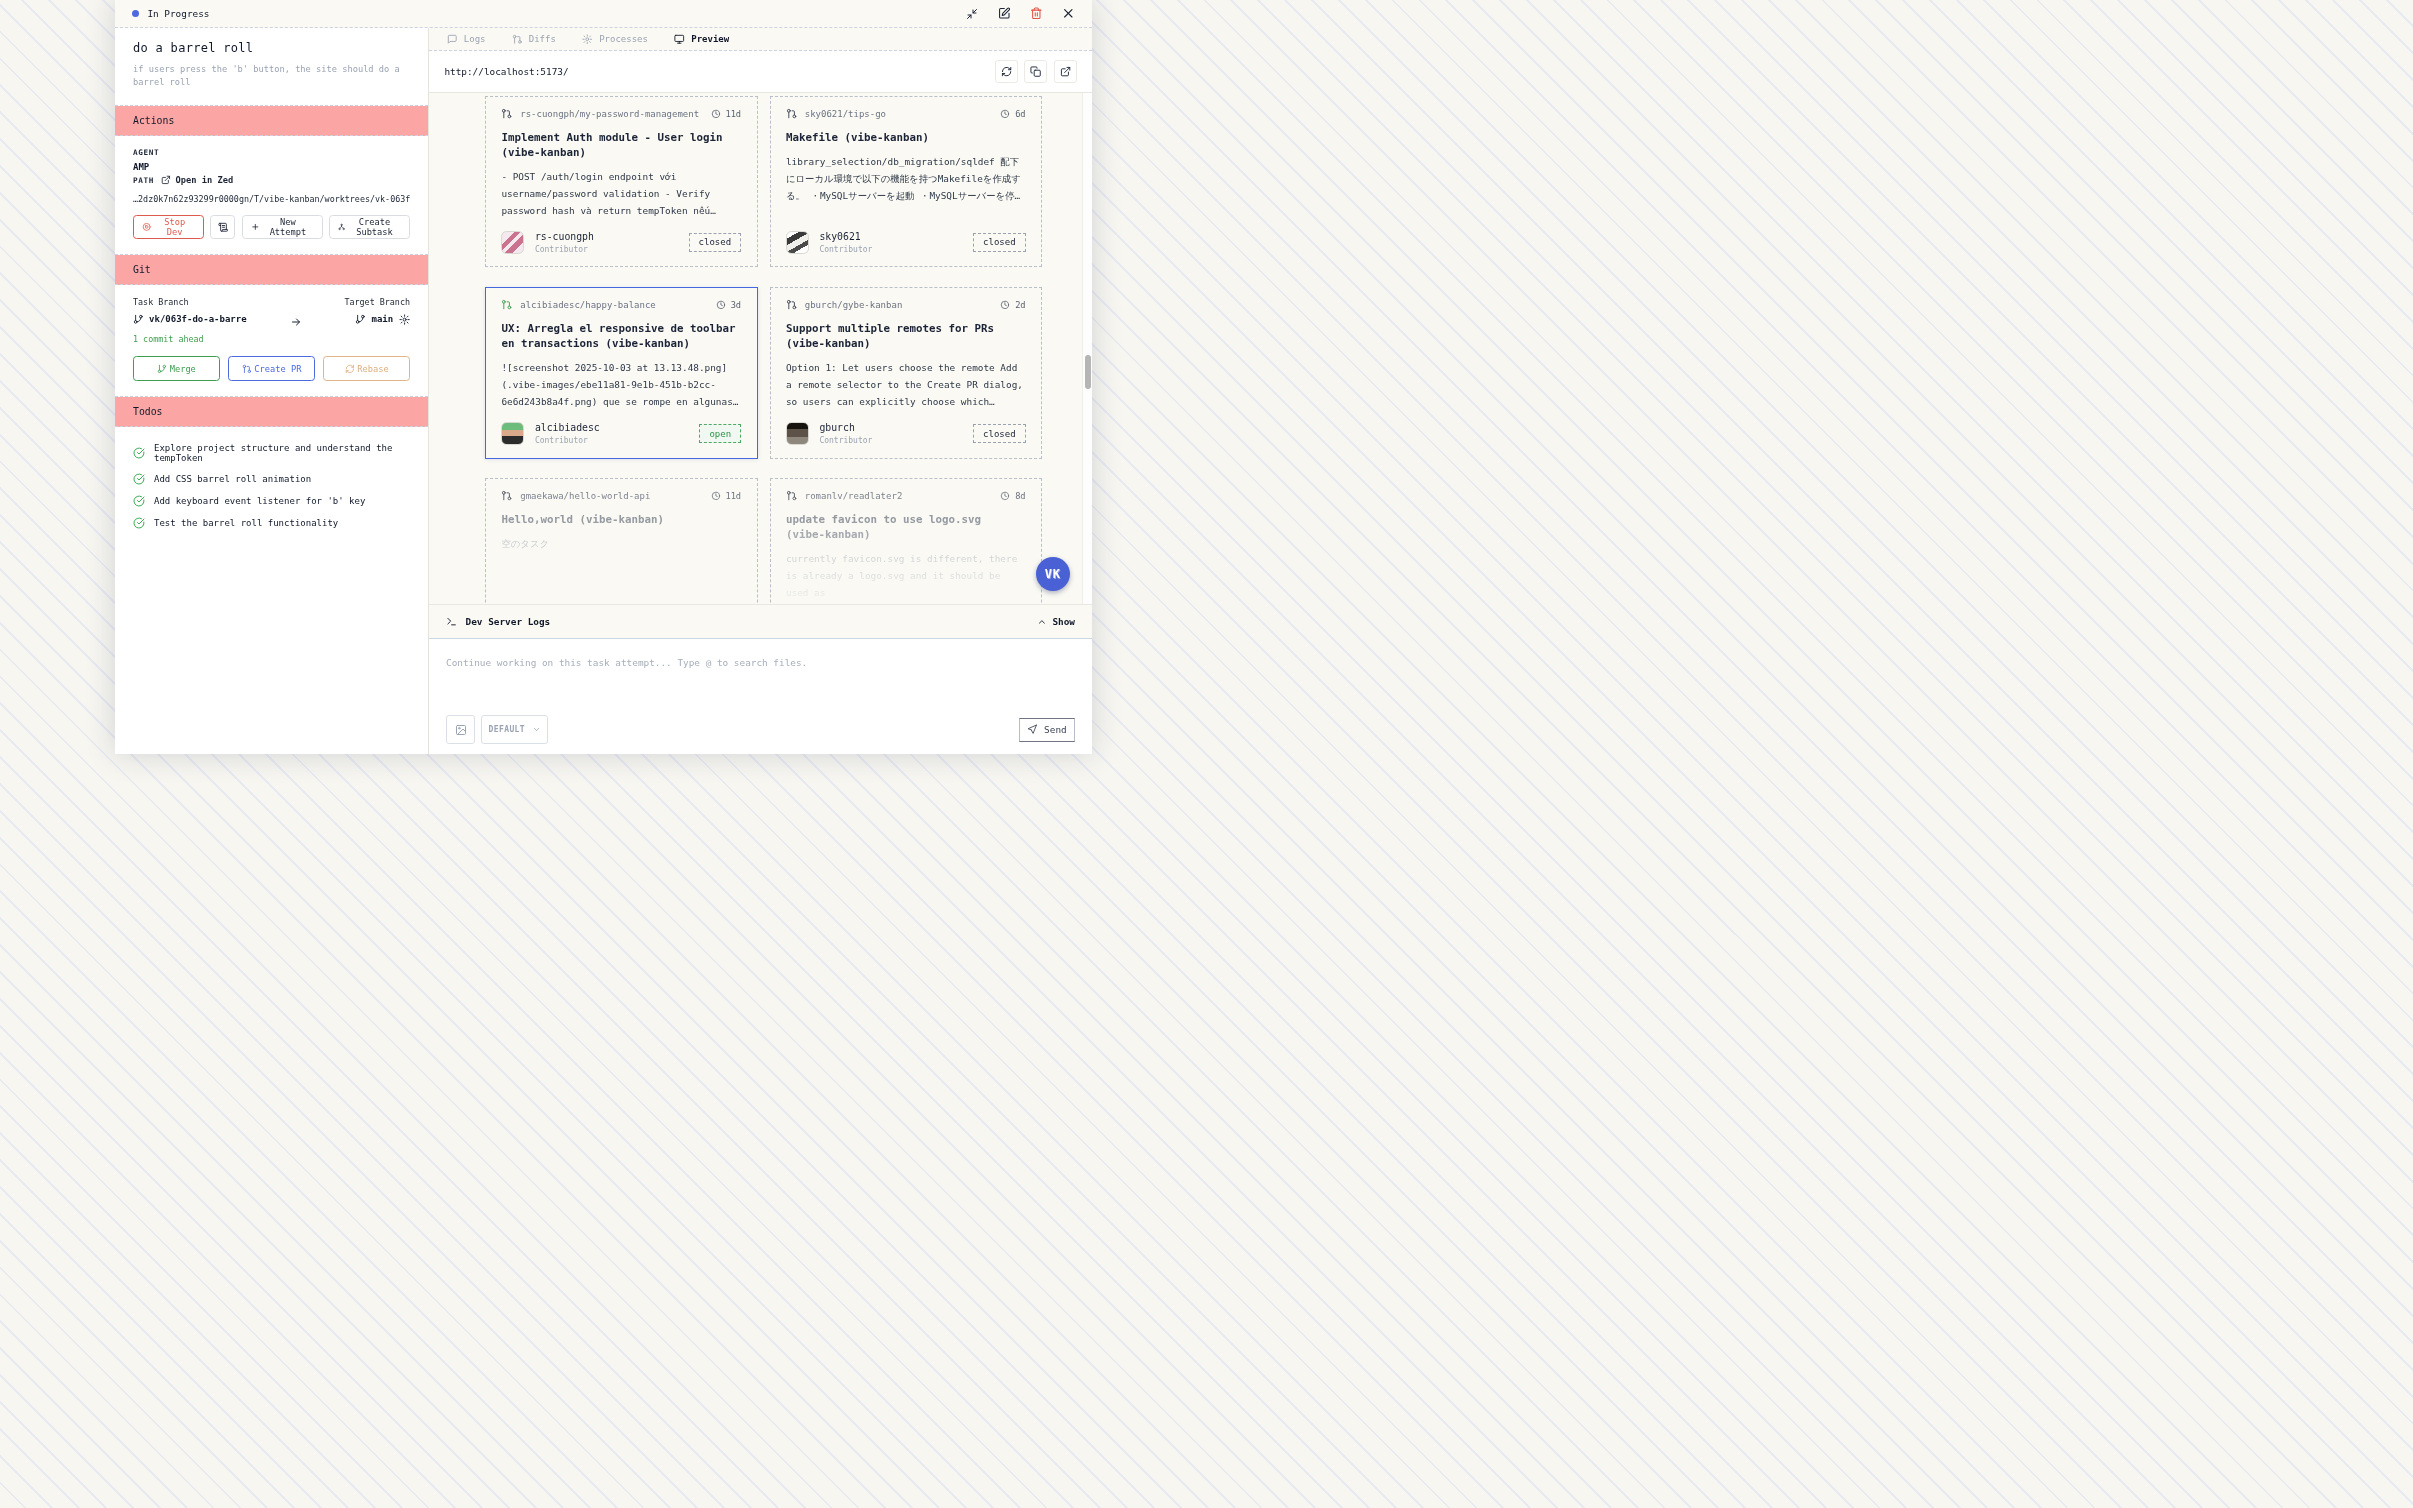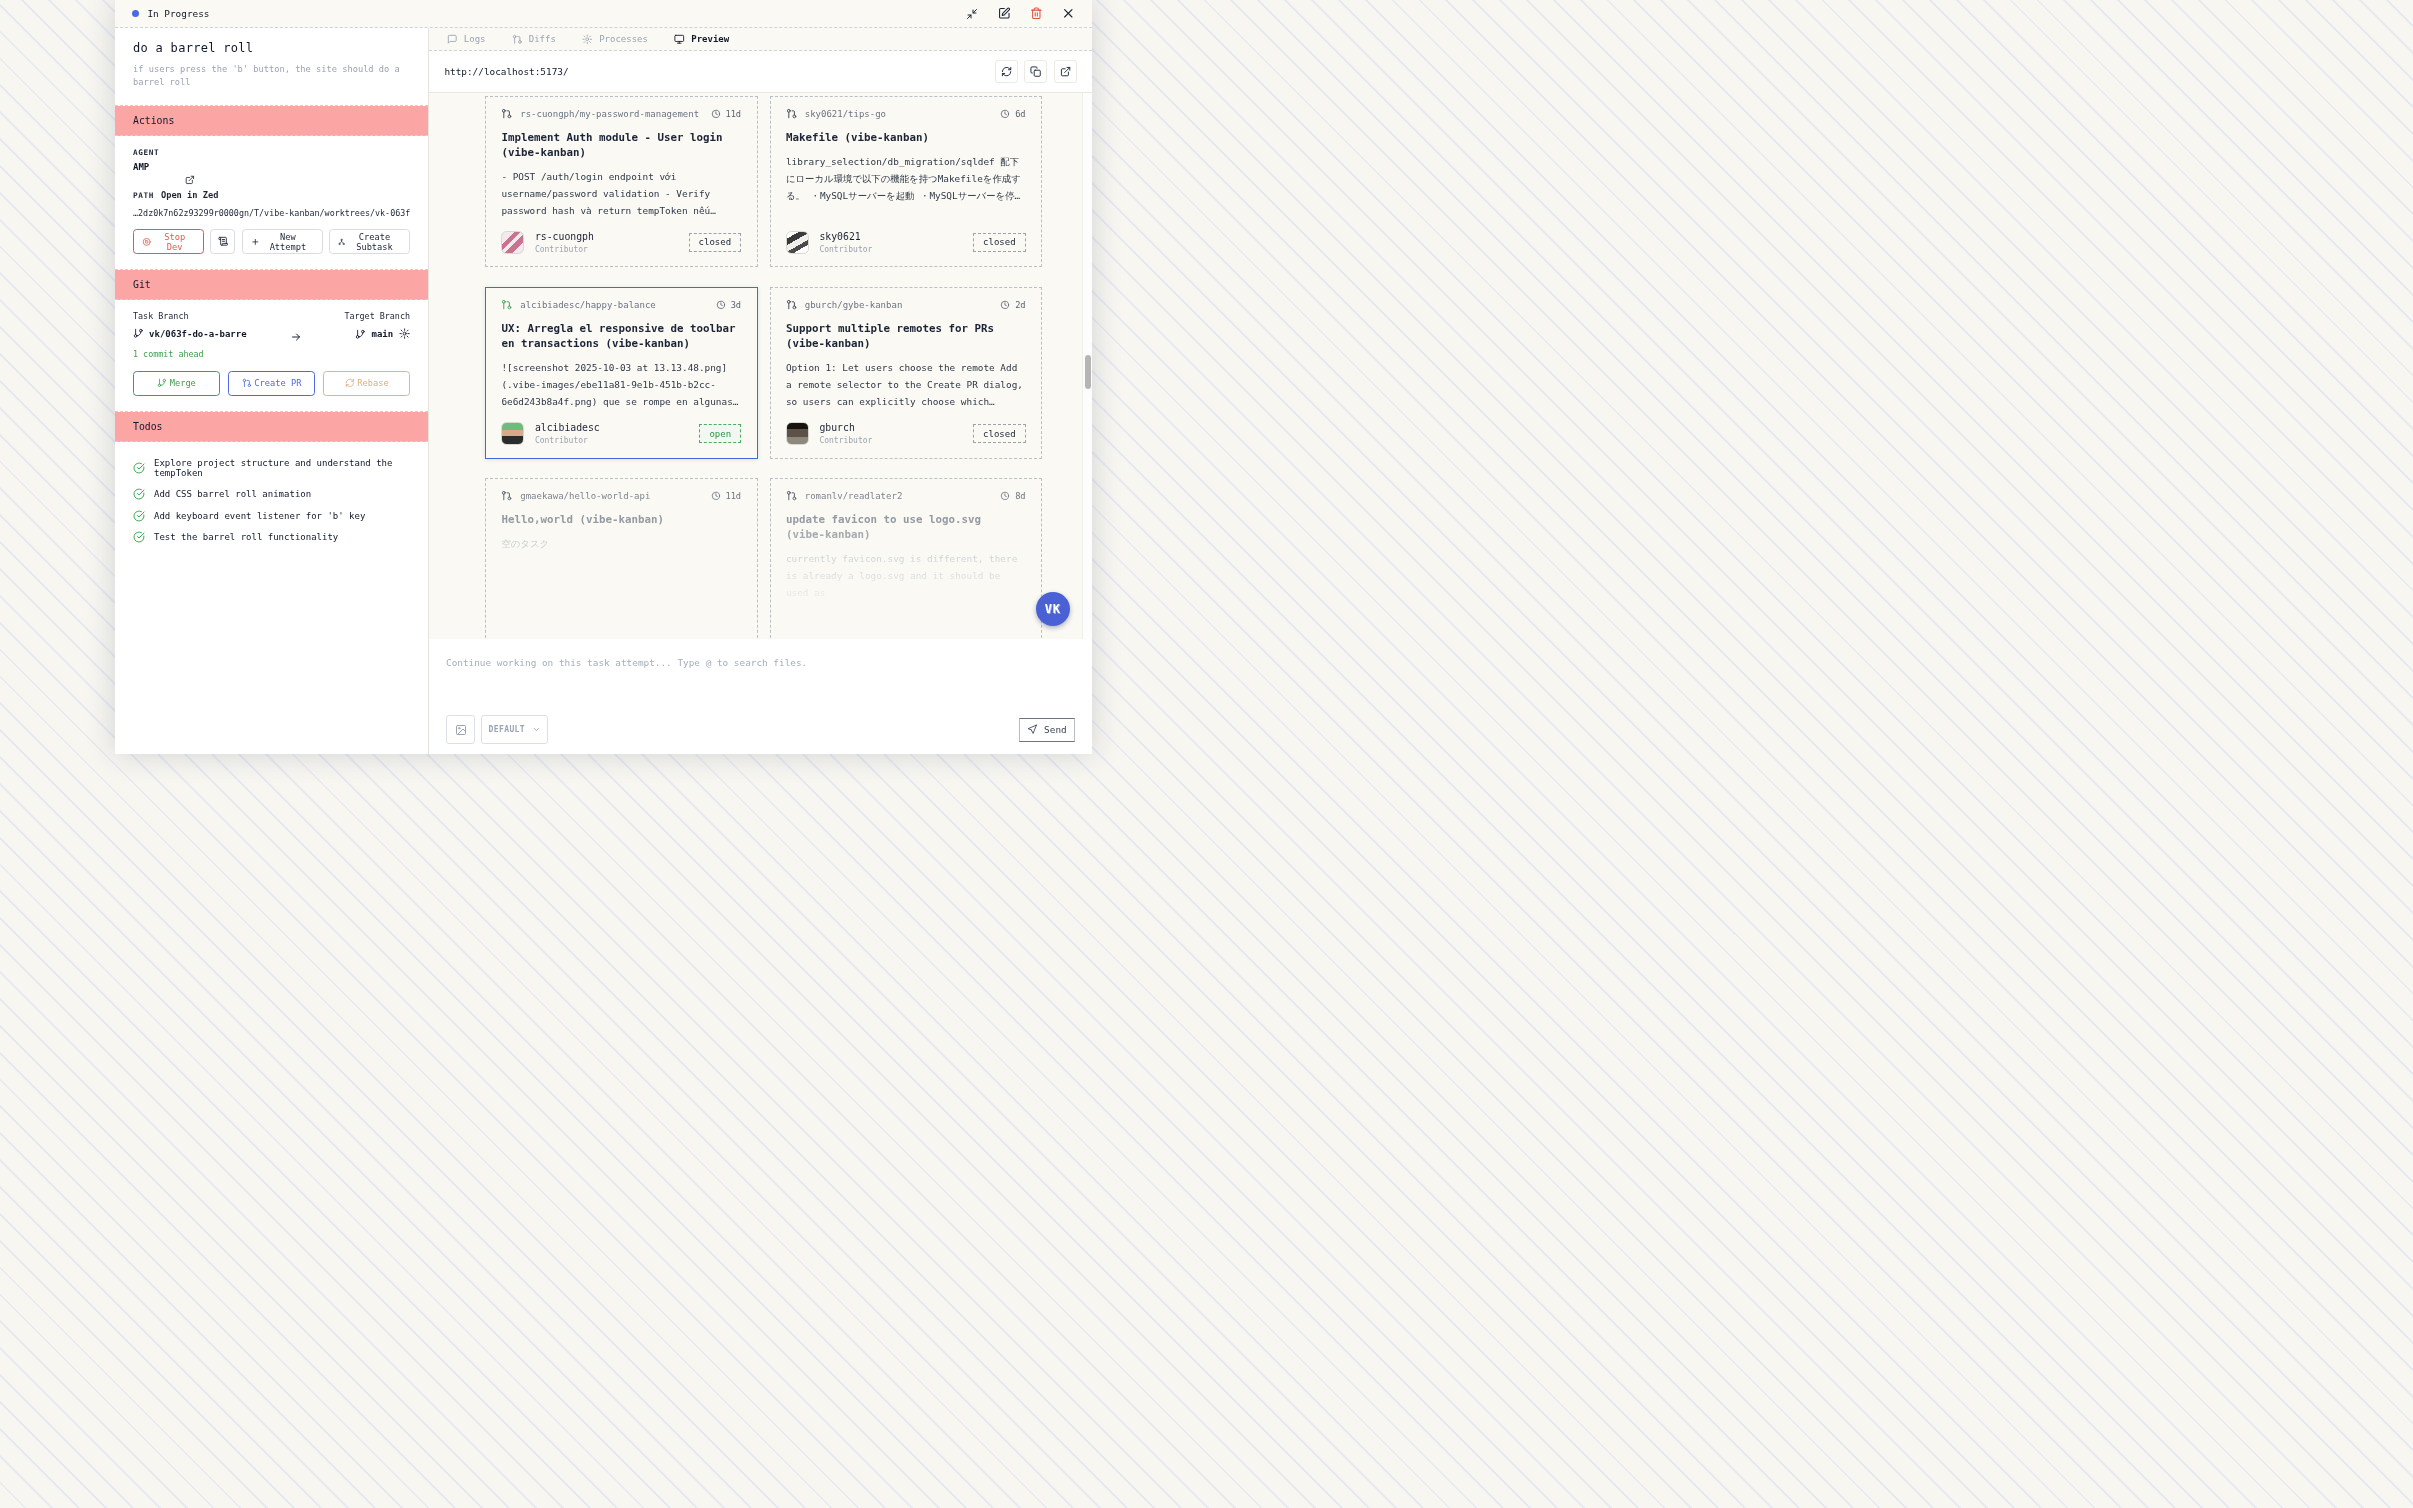--- a/index.html
+++ b/index.html
@@ -41,21 +41,21 @@
   .title-block { padding:12.6px 18px 15.4px; background:#fff; border-bottom:0.7px dashed #ccd3df; }
   .task-title { font-size:12px; font-weight:normal; letter-spacing:0.3px; }
   .task-desc { margin-top:8.4px; font-size:8.7px; line-height:1.55; color:#9aa3b2; }
   .sec-h { background:#fca5a5; padding:9px 18px; font-size:9.8px;
     border-bottom:0.7px dashed #ccd3df; }
   .sec-c { padding:11.2px 18px 15.4px; background:#fff; border-bottom:0.7px dashed #ccd3df; }
   .field-label { font-size:7.7px; font-weight:bold; letter-spacing:0.6px; color:#1c2434; }
   .field-value { margin-top:5.6px; font-size:9px; font-weight:bold; }
   .path-row { margin-top:3px; display:flex; align-items:flex-end; gap:7px; }
   .open-zed { display:flex; align-items:center; gap:4.9px; font-size:8.7px; color:#1c2434;
-    cursor:pointer; background:none; border:none; font-family:inherit; font-weight:bold;flex-direction:column;}
+    cursor:pointer; background:none; border:none; font-family:inherit; font-weight:bold;}
   .path-value { margin-top:8.4px; font-size:8.4px; color:#222b3b; white-space:nowrap;
     overflow:hidden; }
   .btn-row { margin-top:11.2px; display:flex; gap:6.3px; }
   .btn { height:24.4px; border:0.7px solid #d9dde3; background:#fff; border-radius:3.5px;
     display:flex; align-items:center; justify-content:center; gap:3px;
     font-family:inherit; font-size:8.7px; color:#1c2434; cursor:pointer; padding:0 8.4px; }
   .btn-stop { border-color:#dd5b4d; color:#dd5b4d; width:71px; flex:0 0 auto; }
   .btn-sq { width:25px; flex:0 0 25px; padding:0; }
   .btn-grow { flex:1; }
   
@@ -621,20 +621,35 @@
             <span class="fadeover"></span>
           </div>
         </div>
 
         <div class="pv-scrollbar">
           <div class="pv-thumb"></div>
         </div>
         <div class="vk-badge">VK</div>
       </div>
 
+      <div class="dev-bar">
+        <div class="dev-left">
+          <svg class="ic" width="11.2" height="11.2" viewBox="0 0 24 24" fill="none" stroke="currentColor" stroke-width="2" stroke-linecap="round" stroke-linejoin="round">
+              <polyline points="4 17 10 11 4 5"></polyline>
+              <line x1="12" y1="19" x2="20" y2="19"></line>
+            </svg>
+          <span>Dev Server Logs</span>
+        </div>
+        <button class="show-btn">
+          <svg class="ic" width="9.8" height="9.8" viewBox="0 0 24 24" fill="none" stroke="currentColor" stroke-width="2.2" stroke-linecap="round" stroke-linejoin="round">
+              <polyline points="6 15 12 9 18 15"></polyline>
+            </svg>
+          <span>Show</span>
+        </button>
+      </div>
 
       <div class="composer">
         <textarea class="composer-input" placeholder="Continue working on this task attempt... Type @ to search files." style=""></textarea>
         <div class="composer-row">
           <button class="tool-btn img" aria-label="attach image">
             <svg class="ic" width="12" height="12" viewBox="0 0 24 24" fill="none" stroke="currentColor" stroke-width="2" stroke-linecap="round" stroke-linejoin="round">
                 <rect x="3" y="3" width="18" height="18" rx="2"></rect>
                 <circle cx="8.5" cy="8.5" r="1.5"></circle>
                 <path d="M21 15l-5-5L5 21"></path>
               </svg>

